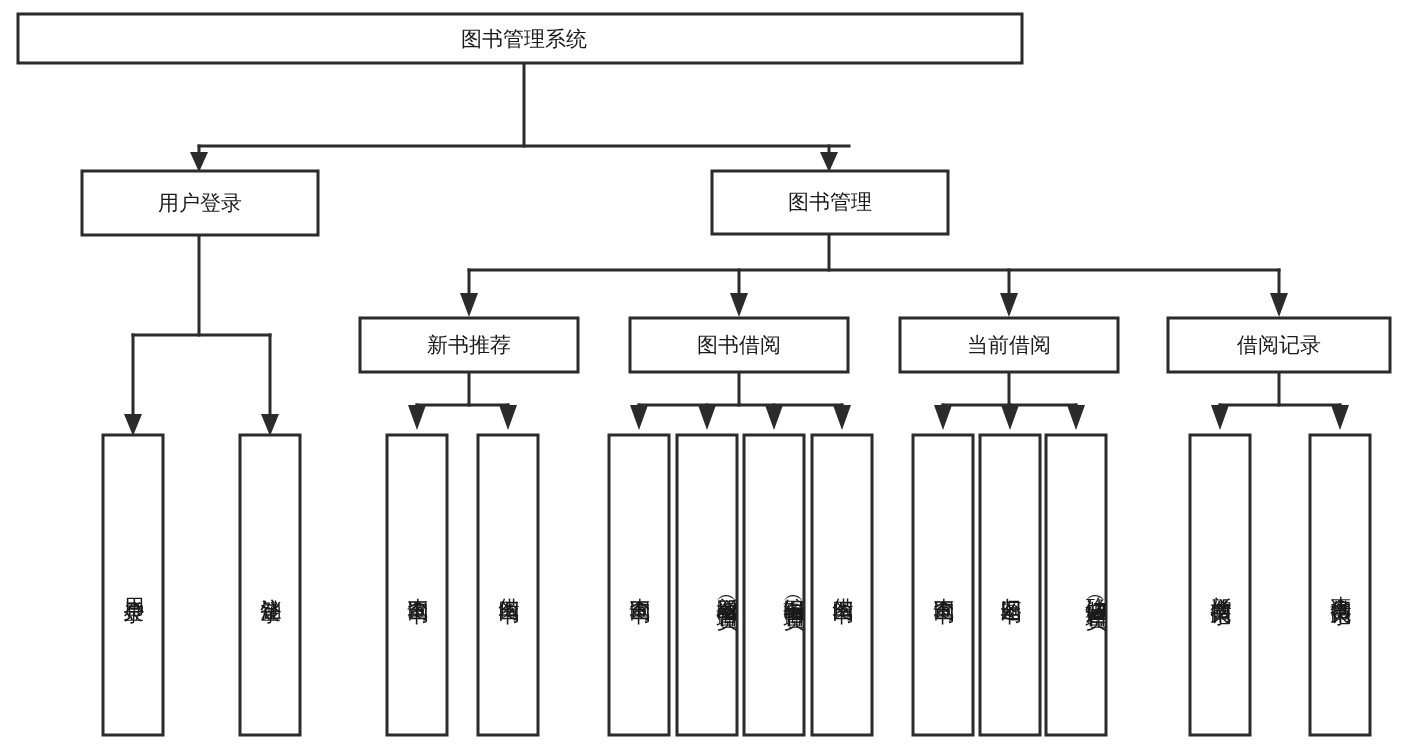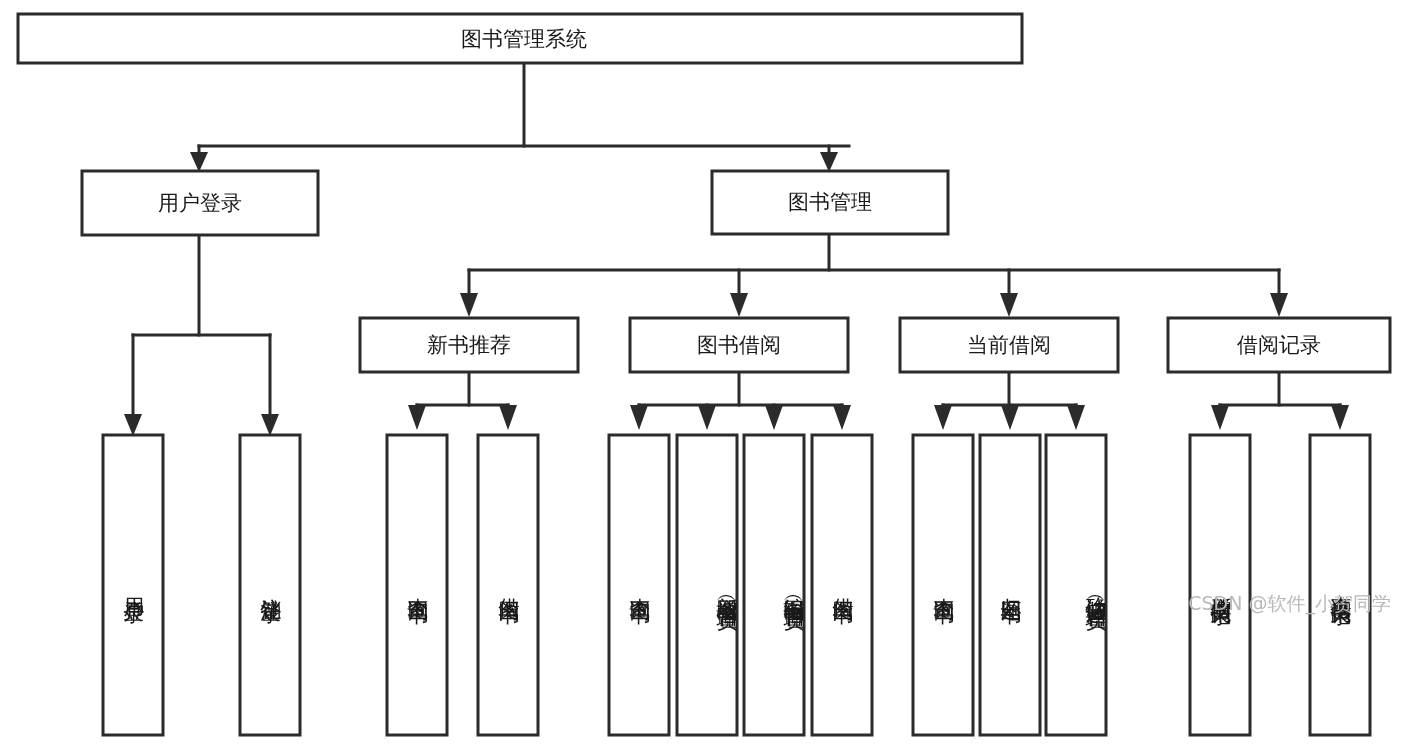--- a/index.html
+++ b/index.html
@@ -246,14 +246,13 @@
   <div class="leaf-label" style="left:744px; top:443px; width:60px; height:292px;">编辑图书（管理员）</div>
   <div class="leaf-label centered" style="left:812px; top:435px; width:60px; height:300px;">借阅图书</div>
 
   <div class="leaf-label centered" style="left:913px; top:435px; width:60px; height:300px;">查询图书</div>
   <div class="leaf-label centered" style="left:980px; top:435px; width:60px; height:300px;">归还图书</div>
   <div class="leaf-label" style="left:1046px; top:443px; width:60px; height:292px;">确认归还（管理员）</div>
 
   <div class="leaf-label centered" style="left:1190px; top:435px; width:60px; height:300px;">新增借阅记录</div>
   <div class="leaf-label centered" style="left:1310px; top:435px; width:60px; height:300px;">查询借阅记录</div>
 
-  <div class="watermark">CSDN @软件_小贺同学</div>
 </div>
 
 </body></html>

